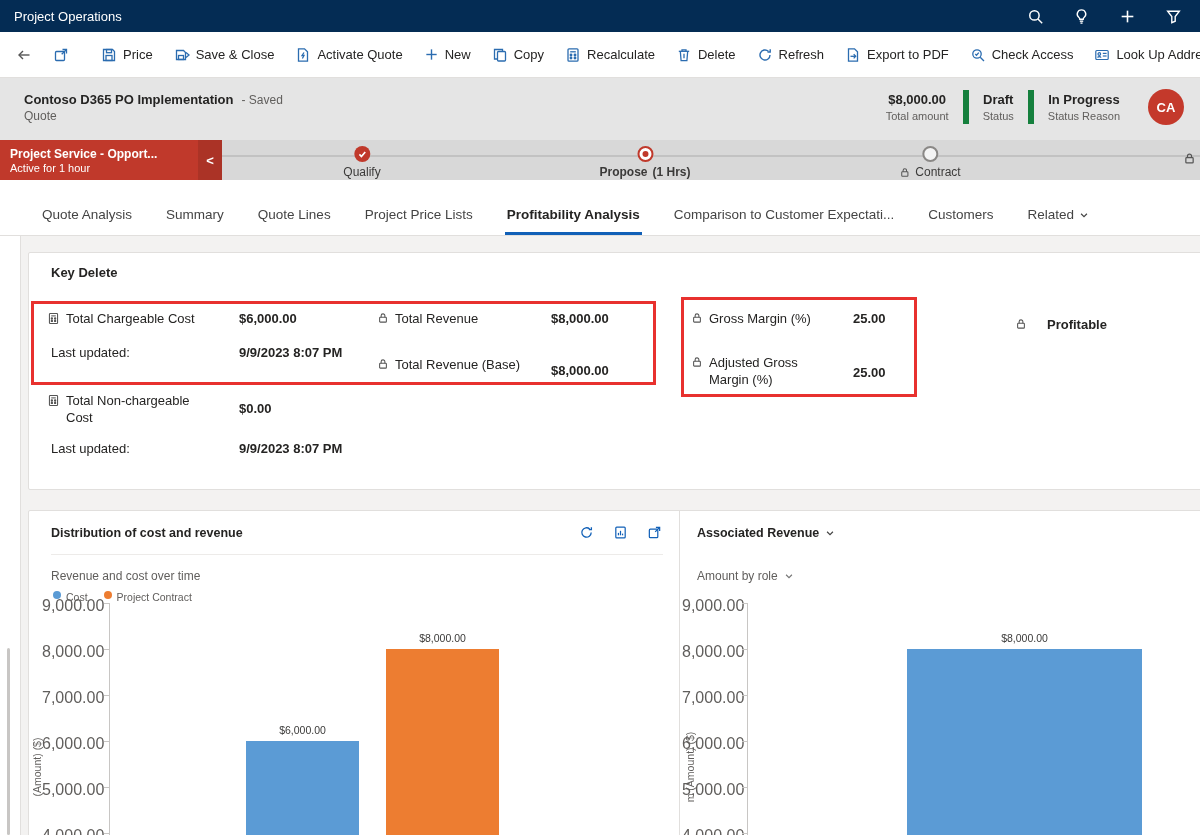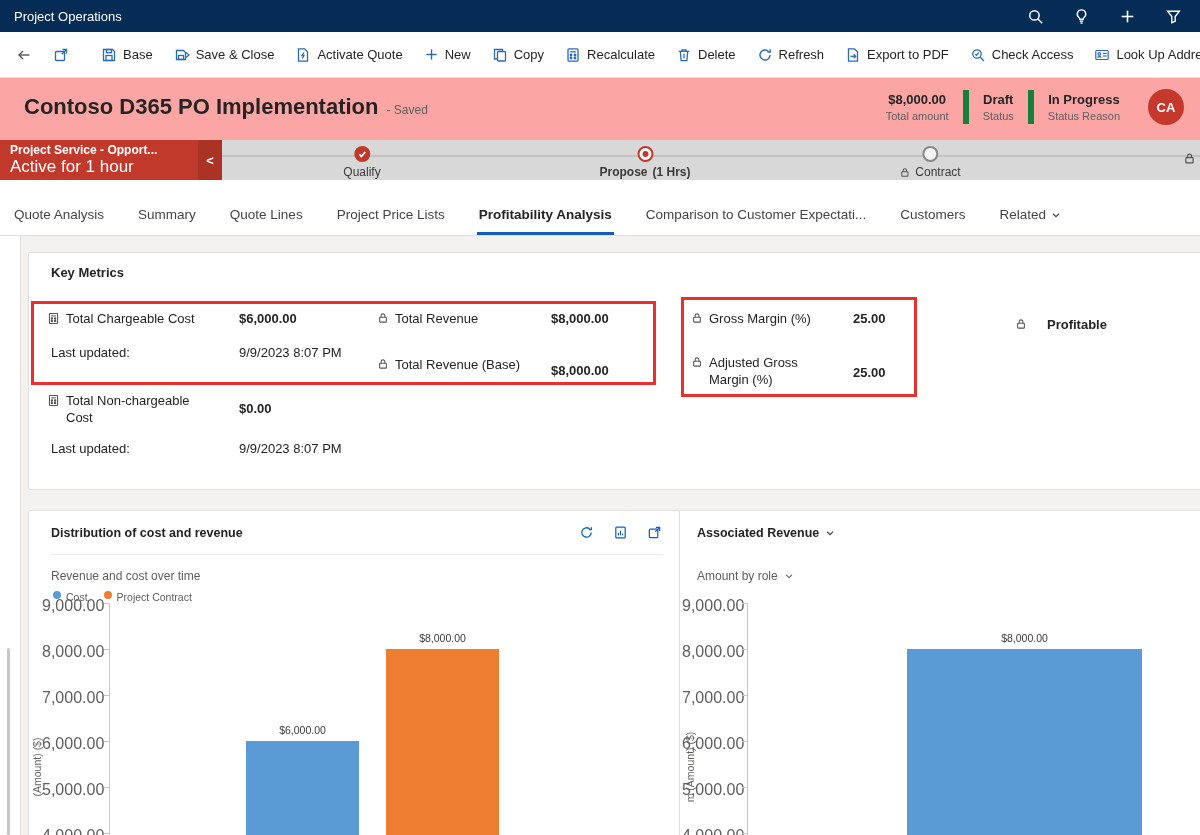--- a/index.html
+++ b/index.html
@@ -1,83 +1,83 @@
 <!DOCTYPE html>
 <html><head>
 <meta charset="utf-8">
 <style>
   *{box-sizing:border-box;margin:0;padding:0}
   html,body{width:1200px;height:835px;overflow:hidden}
   body{font-family:"Liberation Sans",sans-serif;background:#fff;color:#252423}
   button{font-family:inherit;background:none;border:none;cursor:pointer;color:inherit}
   svg{display:block}
 
-  #app{position:relative;width:1200px;height:835px;overflow:hidden;background:#fca5a5}
+  #app{position:relative;width:1200px;height:835px;overflow:hidden;background:#e5e5e5}
 
   
   .topbar{height:32px;background:#042c54;display:flex;align-items:center;justify-content:space-between;padding:0 10px 0 14px;color:#fff}
   .topbar-title{font-size:13px}
   .topbar-icons{display:flex;align-items:center;gap:20px;margin-right:4px}
   .topbar-icons button{display:flex;align-items:center;justify-content:center;width:26px;height:26px}
 
   
   .cmdbar{height:46px;border-bottom:1px solid #e1dfdd;display:flex;align-items:center;padding:0 6px;gap:1px;background:#fff}
   .cmd{display:flex;align-items:center;gap:6px;padding:7px 10px;font-size:13px;color:#252423;border-radius:2px;white-space:nowrap}
   .cmd-divider{width:1px;height:22px;background:#d2d0ce;margin:0 5px}
 
   
   .titlebar{height:62px;display:flex;justify-content:space-between;align-items:center;padding:4px 16px 8px 24px}
   .title-row{display:flex;align-items:baseline;gap:8px}
-  .page-title{font-size:22px;font-weight:700;color:#252423}
+  .page-title{font-size:13px;font-weight:700;color:#252423}
   .saved{font-size:12px;color:#605e5c}
   .entity{font-size:12px;color:#605e5c;margin-top:2px;display:block}
   .title-right{display:flex;align-items:center}
   .stat{padding:2px 14px;text-align:center}
   .stat + .stat{border-left:6px solid #15803d}
   .stat-value{font-size:13px;font-weight:700}
   .stat-label{font-size:11px;color:#605e5c;margin-top:3px}
   .avatar{width:36px;height:36px;border-radius:50%;background:#c4392b;color:#fff;display:flex;align-items:center;justify-content:center;font-size:13px;font-weight:700;margin-left:14px}
 
   
   .bpf{position:relative;height:40px;display:flex;background:#d8d8d8}
   .bpf-banner{width:198px;background:#c0392b;color:#fff;padding:3px 10px;display:flex;flex-direction:column;justify-content:center;cursor:pointer}
   .bpf-banner-title{font-size:12px;font-weight:700;white-space:nowrap;overflow:hidden}
-  .bpf-banner-sub{font-size:17px;margin-top:1px}
+  .bpf-banner-sub{font-size:11px;margin-top:1px}
   .bpf-chevron{width:24px;background:#ab3326;color:#fff;font-size:13px;font-weight:700}
   .bpf-track{position:relative;flex:1}
   .bpf-line{position:absolute;left:0;right:0;top:15px;height:2px;background:#c2c2c2}
   .stage{position:absolute;top:0;text-align:center;transform:translateX(-50%);cursor:pointer}
   .stage-circle{width:16px;height:16px;border-radius:50%;margin:6px auto 3px;position:relative}
   .stage-circle.done{background:#c0392b;display:flex;align-items:center;justify-content:center}
   .stage-circle.active{background:#fff;border:2px solid #c0392b}
   .stage-circle.active::after{content:"";position:absolute;inset:3px;border-radius:50%;background:#c0392b}
   .stage-circle.locked{background:#f4f4f4;border:2px solid #8a8886}
   .stage-label{font-size:12px;color:#3b3a39;white-space:nowrap;display:flex;align-items:center;gap:5px;justify-content:center}
   .stage-label.bold{font-weight:700}
   .bpf-endlock{position:absolute;right:4px;top:12px}
 
   
-  .tabs{height:56px;display:flex;align-items:flex-end;gap:30px;padding:0 12px 0 12px;border-bottom:1px solid #e1dfdd;background:#fff}
+  .tabs{height:56px;display:flex;align-items:flex-end;gap:30px;padding:0 12px 0 40px;border-bottom:1px solid #e1dfdd;background:#fff}
   .tab{font-size:13.5px;color:#444;padding:0 2px 13px;white-space:nowrap;display:flex;align-items:center;gap:5px}
   .tab.active{color:#252423;font-weight:700;padding-bottom:10px;border-bottom:3px solid #1160b7}
 
   
   .content{position:relative;height:599px;background:#f3f2f1;display:flex;overflow:hidden}
   .left-rail{position:relative;width:21px;background:#fff;border-right:1px solid #e1dfdd;flex:none}
   .rail-scroll{position:absolute;left:7px;top:412px;width:3px;height:187px;background:#c8c6c4;border-radius:2px;cursor:pointer}
   .main{position:relative;flex:1}
   .card{position:absolute;background:#fff;border:1px solid #e1dfdd;border-radius:2px}
 
   
   #key-metrics{left:7px;top:16px;width:1179px;height:238px}
   .section-title{position:absolute;left:22px;top:12px;font-size:13px;font-weight:700}
   .field{position:absolute;display:flex;align-items:flex-start;gap:6px;font-size:13px;color:#252423;line-height:1.3}
   .field .ficon{margin-top:1px;flex:none}
   .fvalue{position:absolute;font-size:13px;font-weight:600;color:#252423}
-  .fvalue.plain{font-weight:400}
+  .fvalue.plain{font-weight:700}
   .flabel-bold{font-weight:600}
   .annotation{position:absolute;border:3px solid #e8312e;pointer-events:none;z-index:5}
 
   
   #charts-card{left:7px;top:274px;width:1179px;height:400px}
   .chart-pane{position:absolute;top:0;bottom:0}
   #chart-left{left:0;width:650px}
   #chart-right{left:651px;right:0}
   .chart-divider{position:absolute;left:650px;top:0;bottom:0;width:1px;background:#e1dfdd}
   .chart-header{position:absolute;left:22px;right:16px;top:0;height:44px;display:flex;align-items:center;border-bottom:1px solid #edebe9}
@@ -151,21 +151,21 @@
     </button>
     <span class="cmd-divider"></span>
     <button class="cmd">
       <span>
           <svg width="16" height="16" viewBox="0 0 16 16" fill="none" stroke="#2b6cb0" stroke-width="1.3">
             <path d="M2.5 2.5h9l2 2v9h-11z"></path>
             <rect x="5" y="8.5" width="6" height="5"></rect>
             <rect x="5.5" y="2.5" width="5" height="3.2"></rect>
           </svg>
         </span>
-      <span>Base</span>
+      <span>Price</span>
     </button>
     <button class="cmd">
       <span>
           <svg width="16" height="16" viewBox="0 0 16 16" fill="none" stroke="#2b6cb0" stroke-width="1.3">
             <path d="M2.5 3.5h7l2 2v7h-9z"></path>
             <rect x="4.5" y="8.5" width="5" height="4"></rect>
             <path d="M12 5.5l3 2.5-3 2.5"></path>
           </svg>
         </span>
       <span>Save &amp; Close</span>
@@ -263,20 +263,21 @@
       <span>Look Up Address</span>
     </button>
   </div>
 
   <section class="titlebar">
     <div class="title-left">
       <div class="title-row">
         <h1 class="page-title">Contoso D365 PO Implementation</h1>
         <span class="saved">- Saved</span>
       </div>
+      <span class="entity">Quote</span>
     </div>
     <div class="title-right">
       <div class="stat">
         <div class="stat-value">$8,000.00</div>
         <div class="stat-label">Total amount</div>
       </div>
       <div class="stat">
         <div class="stat-value">Draft</div>
         <div class="stat-label">Status</div>
       </div>
@@ -348,21 +349,21 @@
     </button>
   </nav>
 
   <div class="content">
     <aside class="left-rail">
       <span class="rail-scroll"></span>
     </aside>
     <main class="main">
 
       <section class="card" id="key-metrics">
-        <h2 class="section-title">Key Metrics</h2>
+        <h2 class="section-title">Key Delete</h2>
 
         <div class="field" style="left:18px;top:58px">
           <span class="ficon">
               <svg width="13" height="13" viewBox="0 0 16 16" fill="none" stroke="#555" stroke-width="1.3">
                 <rect x="3" y="1.8" width="10" height="12.4" rx="1"></rect>
                 <line x1="5.2" y1="4.8" x2="10.8" y2="4.8"></line>
                 <circle cx="6" cy="8" r="0.8" fill="#555"></circle>
                 <circle cx="10" cy="8" r="0.8" fill="#555"></circle>
                 <circle cx="6" cy="11" r="0.8" fill="#555"></circle>
                 <circle cx="10" cy="11" r="0.8" fill="#555"></circle>

